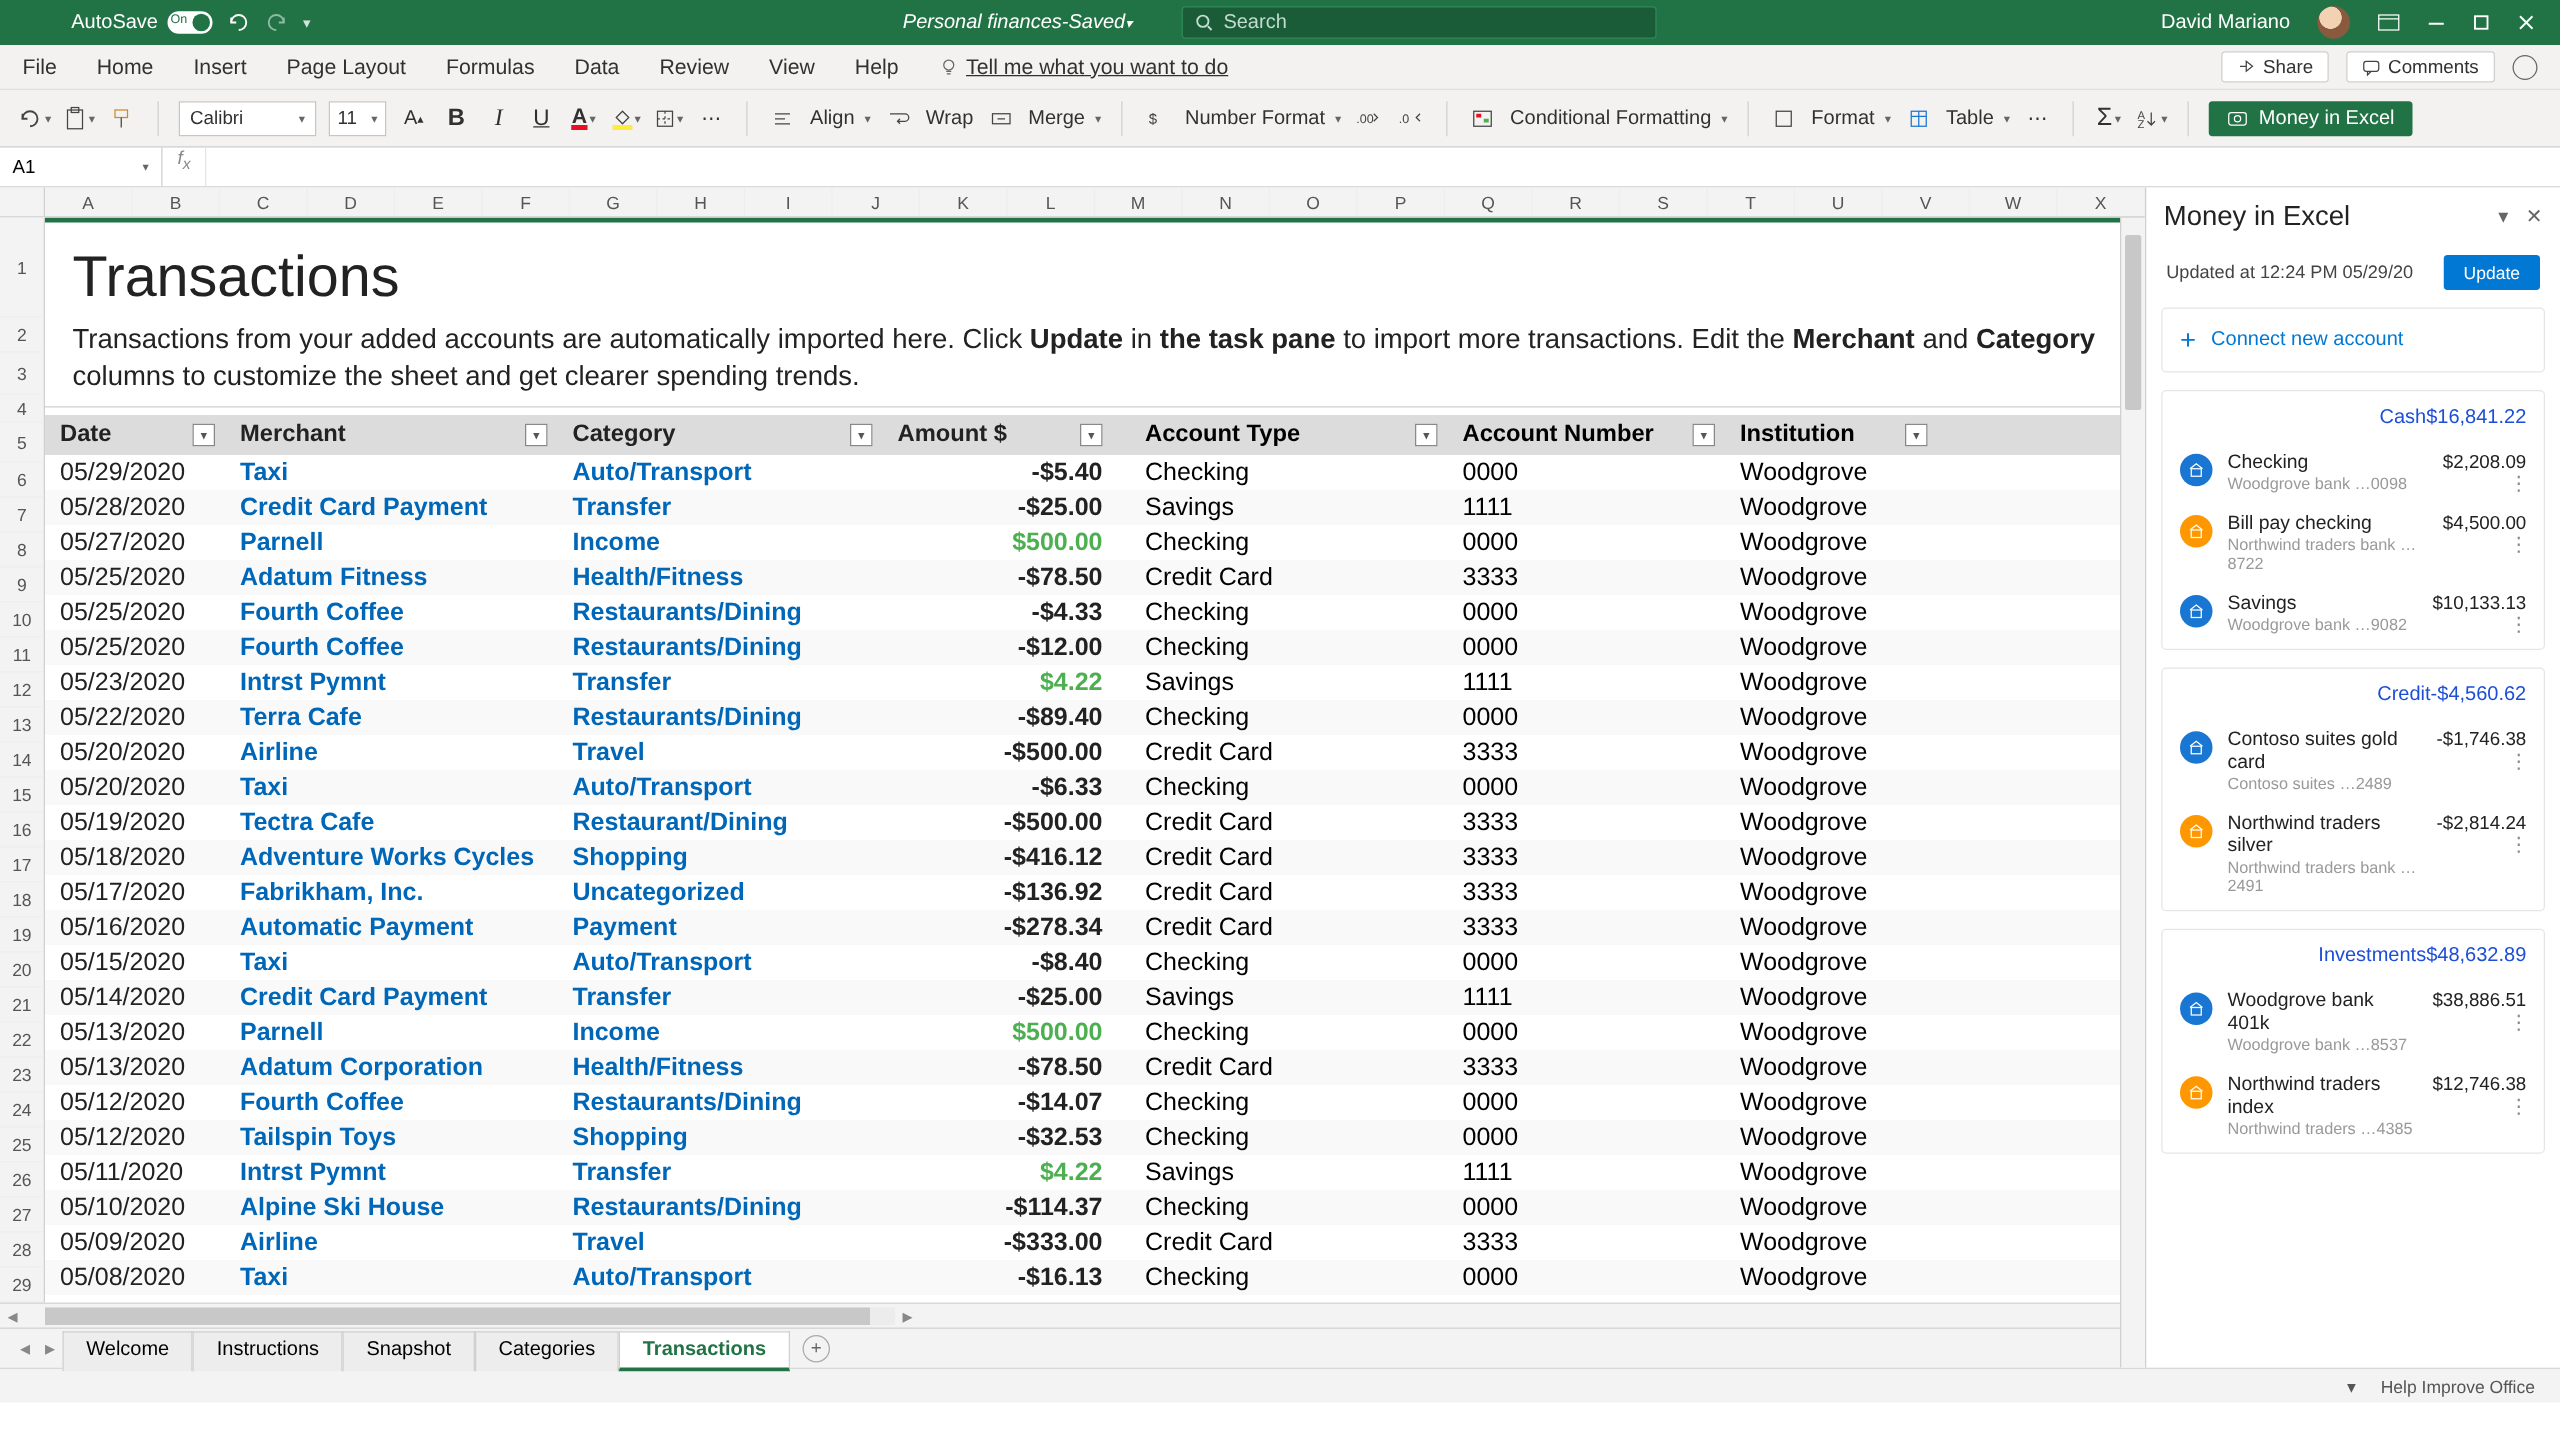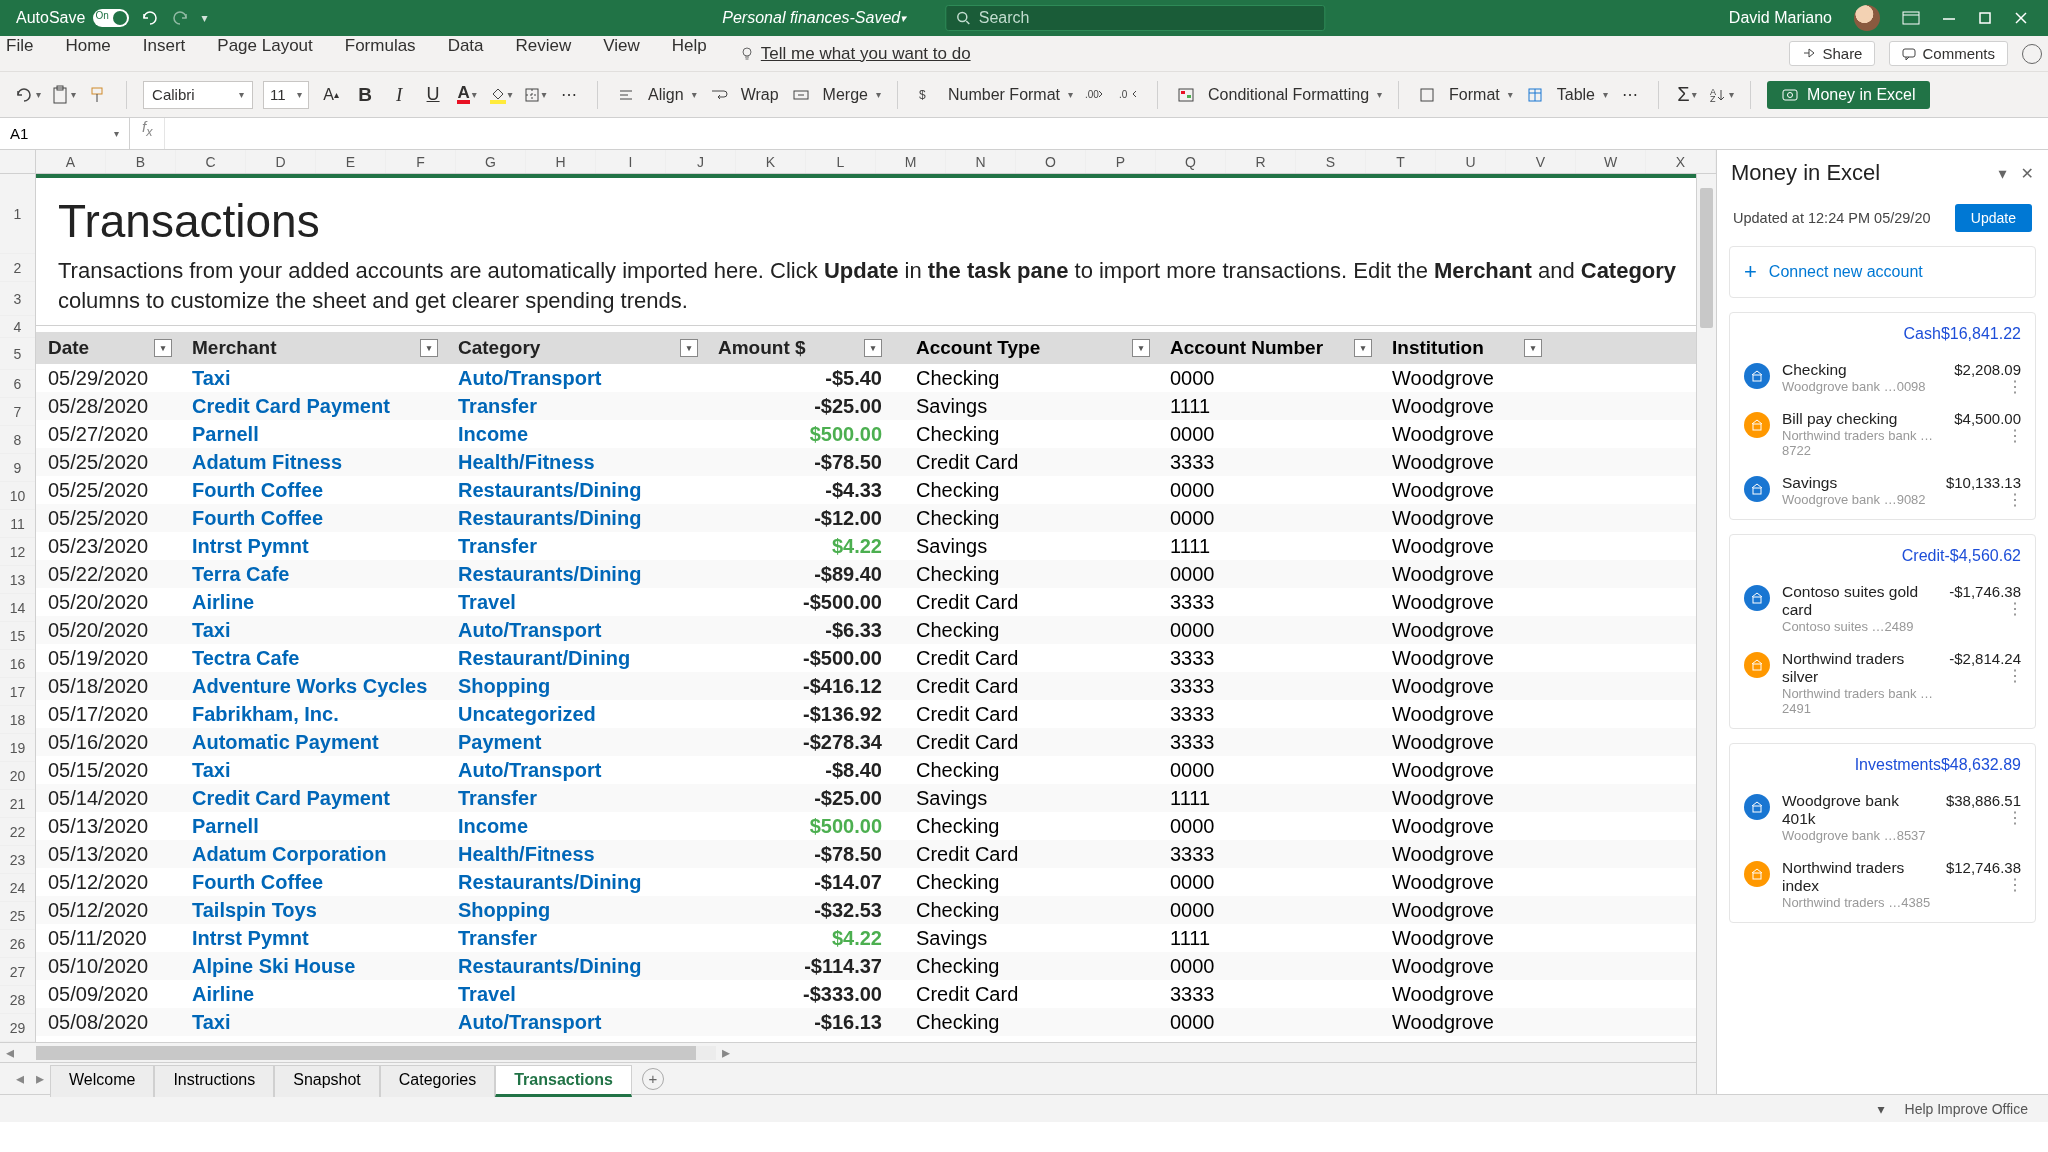--- a/index.html
+++ b/index.html
@@ -1,31 +1,31 @@
 <!DOCTYPE html>
 <html><head>
 <meta charset="utf-8">
 <style>
 * { margin: 0; padding: 0; box-sizing: border-box; font-family: "Segoe UI", sans-serif; }
 body { background: #fff; overflow: hidden; width: 2048px; height: 1152px; }
 
 
 .titlebar { height: 36px; background: #217346; display: flex; align-items: center; color: #fff; font-size: 16px; }
 .titlebar-left { display: flex; align-items: center; gap: 12px; padding-left: 16px; }
-.autosave-group { display: flex; align-items: center; gap: 8px; }
+.autosave-group { display: flex; align-items: center; gap: 8px; margin-left: 41px; }
 .toggle { width: 36px; height: 18px; background: #fff; border-radius: 9px; position: relative; }
 .toggle::after { content:""; width:14px; height:14px; background:#217346; border-radius:50%; position:absolute; top:2px; right:2px; }
 .titlebar-center { position: absolute; left: 50%; transform: translateX(-50%); display: flex; align-items: center; gap: 40px; }
 .doc-title { display: flex; align-items: center; gap: 0; font-style: italic; }
 .search-box { width: 380px; height: 26px; background: #1a5c38; border: 1px solid #2e8a57; border-radius: 3px; display: flex; align-items: center; padding: 0 10px; gap: 8px; color: #c2dccf; }
 .titlebar-right { margin-left: auto; display: flex; align-items: center; gap: 22px; padding-right: 20px; }
 .avatar { width: 26px; height: 26px; border-radius: 50%; background: radial-gradient(circle at 40% 35%, #f3d2b3 38%, #8a5a3f 40%); }
 
 
-.ribbon-tabs { height: 36px; background: #f3f2f1; border-bottom: 1px solid #e1dfdd; display: flex; padding: 0 6px; gap: 32px; font-size: 17px; color: #323130; }
+.ribbon-tabs { height: 36px; background: #f3f2f1; border-bottom: 1px solid #e1dfdd; display: flex; align-items: center; padding: 0 18px; gap: 32px; font-size: 17px; color: #323130; }
 .ribbon-tabs .rt { cursor: pointer; }
 .tell-me { display: flex; align-items: center; gap: 6px; text-decoration: underline; }
 .ribbon-tabs-right { margin-left: auto; display: flex; align-items: center; gap: 14px; }
 .btn-outline { border: 1px solid #d0d0d0; border-radius: 3px; padding: 3px 12px; font-size: 15px; background: #fff; display: flex; align-items: center; gap: 6px; }
 .smiley { width:20px; height:20px; border:1.5px solid #666; border-radius:50%; }
 
 
 .toolbar { height: 46px; background: #f3f2f1; border-bottom: 1px solid #d0d0d0; display: flex; align-items: center; padding: 0 14px; gap: 12px; font-size: 16px; color: #323130; }
 .tb-group { display: flex; align-items: center; gap: 10px; }
 .sep { width:1px; height: 28px; background: #d0d0d0; margin: 0 4px; }

